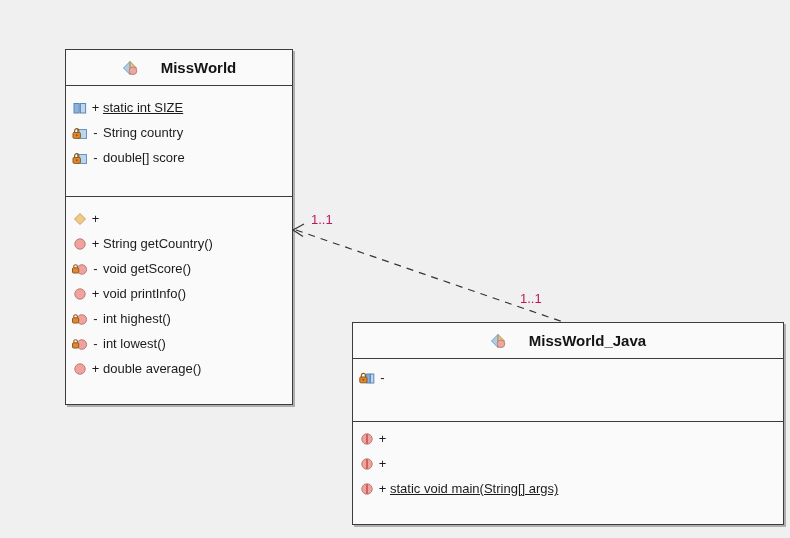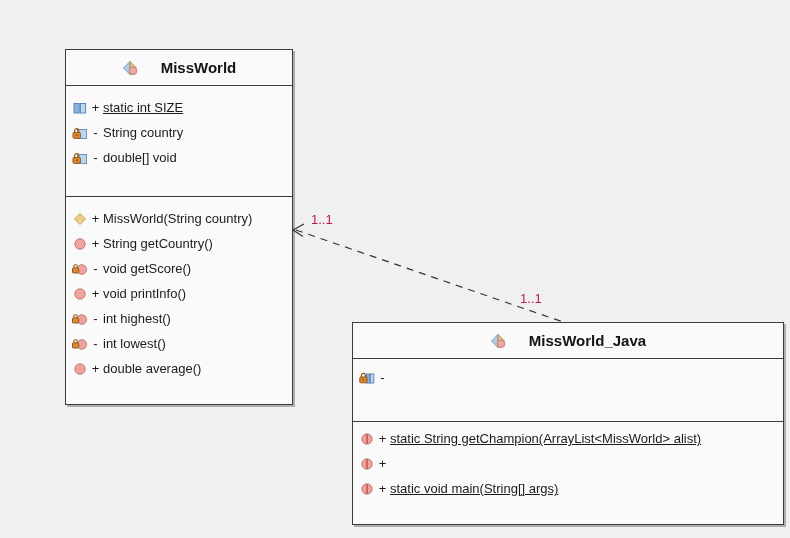--- a/index.html
+++ b/index.html
@@ -93,30 +93,29 @@
             <use href="#ic-private-field"></use>
           </svg>
         <span class="vis">-</span>
         <span>String country</span>
       </div>
       <div class="member">
         <svg width="16" height="16">
             <use href="#ic-private-field"></use>
           </svg>
         <span class="vis">-</span>
-        <span>double[] void</span>
+        <span>double[] score</span>
       </div>
     </div>
     <div class="section methods-1">
       <div class="member">
         <svg width="16" height="16">
             <use href="#ic-constructor"></use>
           </svg>
         <span class="vis">+</span>
-        <span>MissWorld(String country)</span>
       </div>
       <div class="member">
         <svg width="16" height="16">
             <use href="#ic-public-method"></use>
           </svg>
         <span class="vis">+</span>
         <span>String getCountry()</span>
       </div>
       <div class="member">
         <svg width="16" height="16">
@@ -170,21 +169,20 @@
           </svg>
         <span class="vis">-</span>
       </div>
     </div>
     <div class="section methods-2">
       <div class="member">
         <svg width="16" height="16">
             <use href="#ic-public-static-method"></use>
           </svg>
         <span class="vis">+</span>
-        <span class="static">static String getChampion(ArrayList&lt;MissWorld&gt; alist)</span>
       </div>
       <div class="member">
         <svg width="16" height="16">
             <use href="#ic-public-static-method"></use>
           </svg>
         <span class="vis">+</span>
       </div>
       <div class="member">
         <svg width="16" height="16">
             <use href="#ic-public-static-method"></use>

